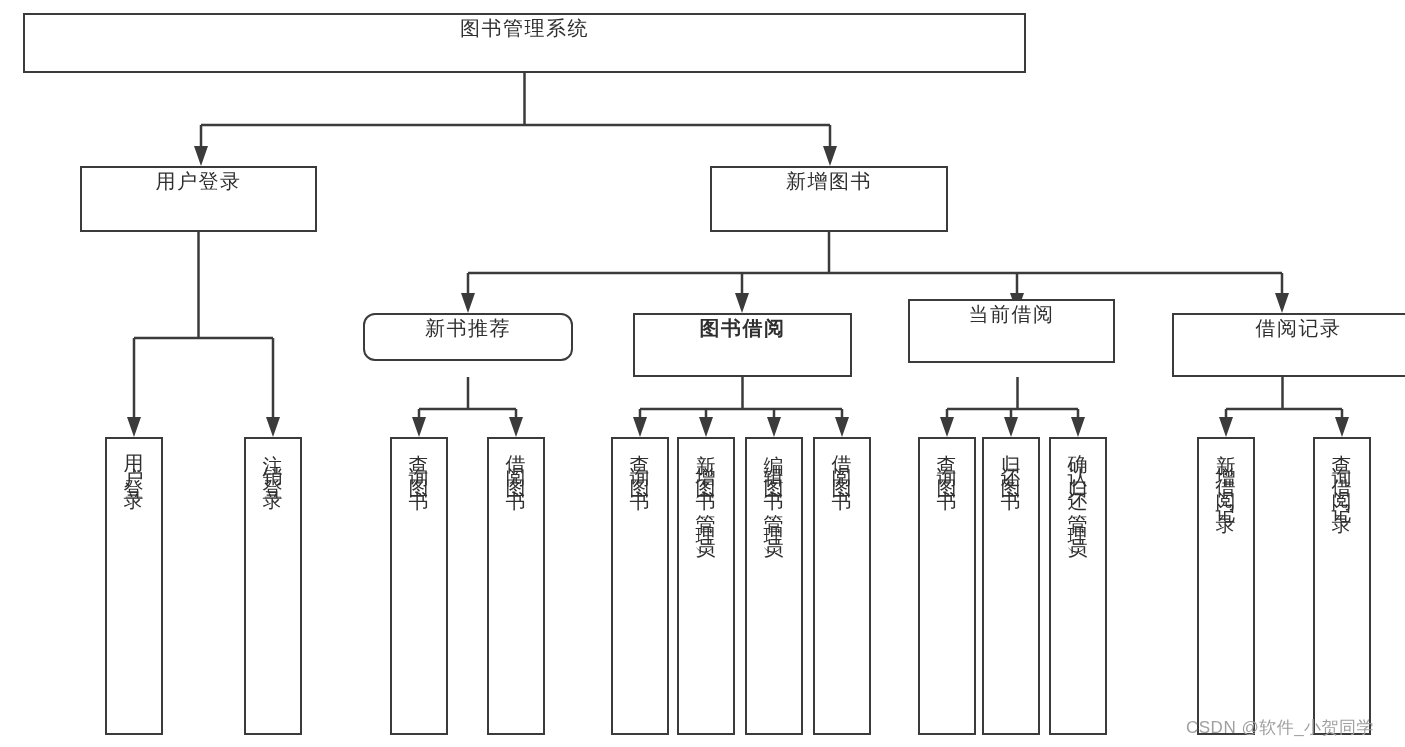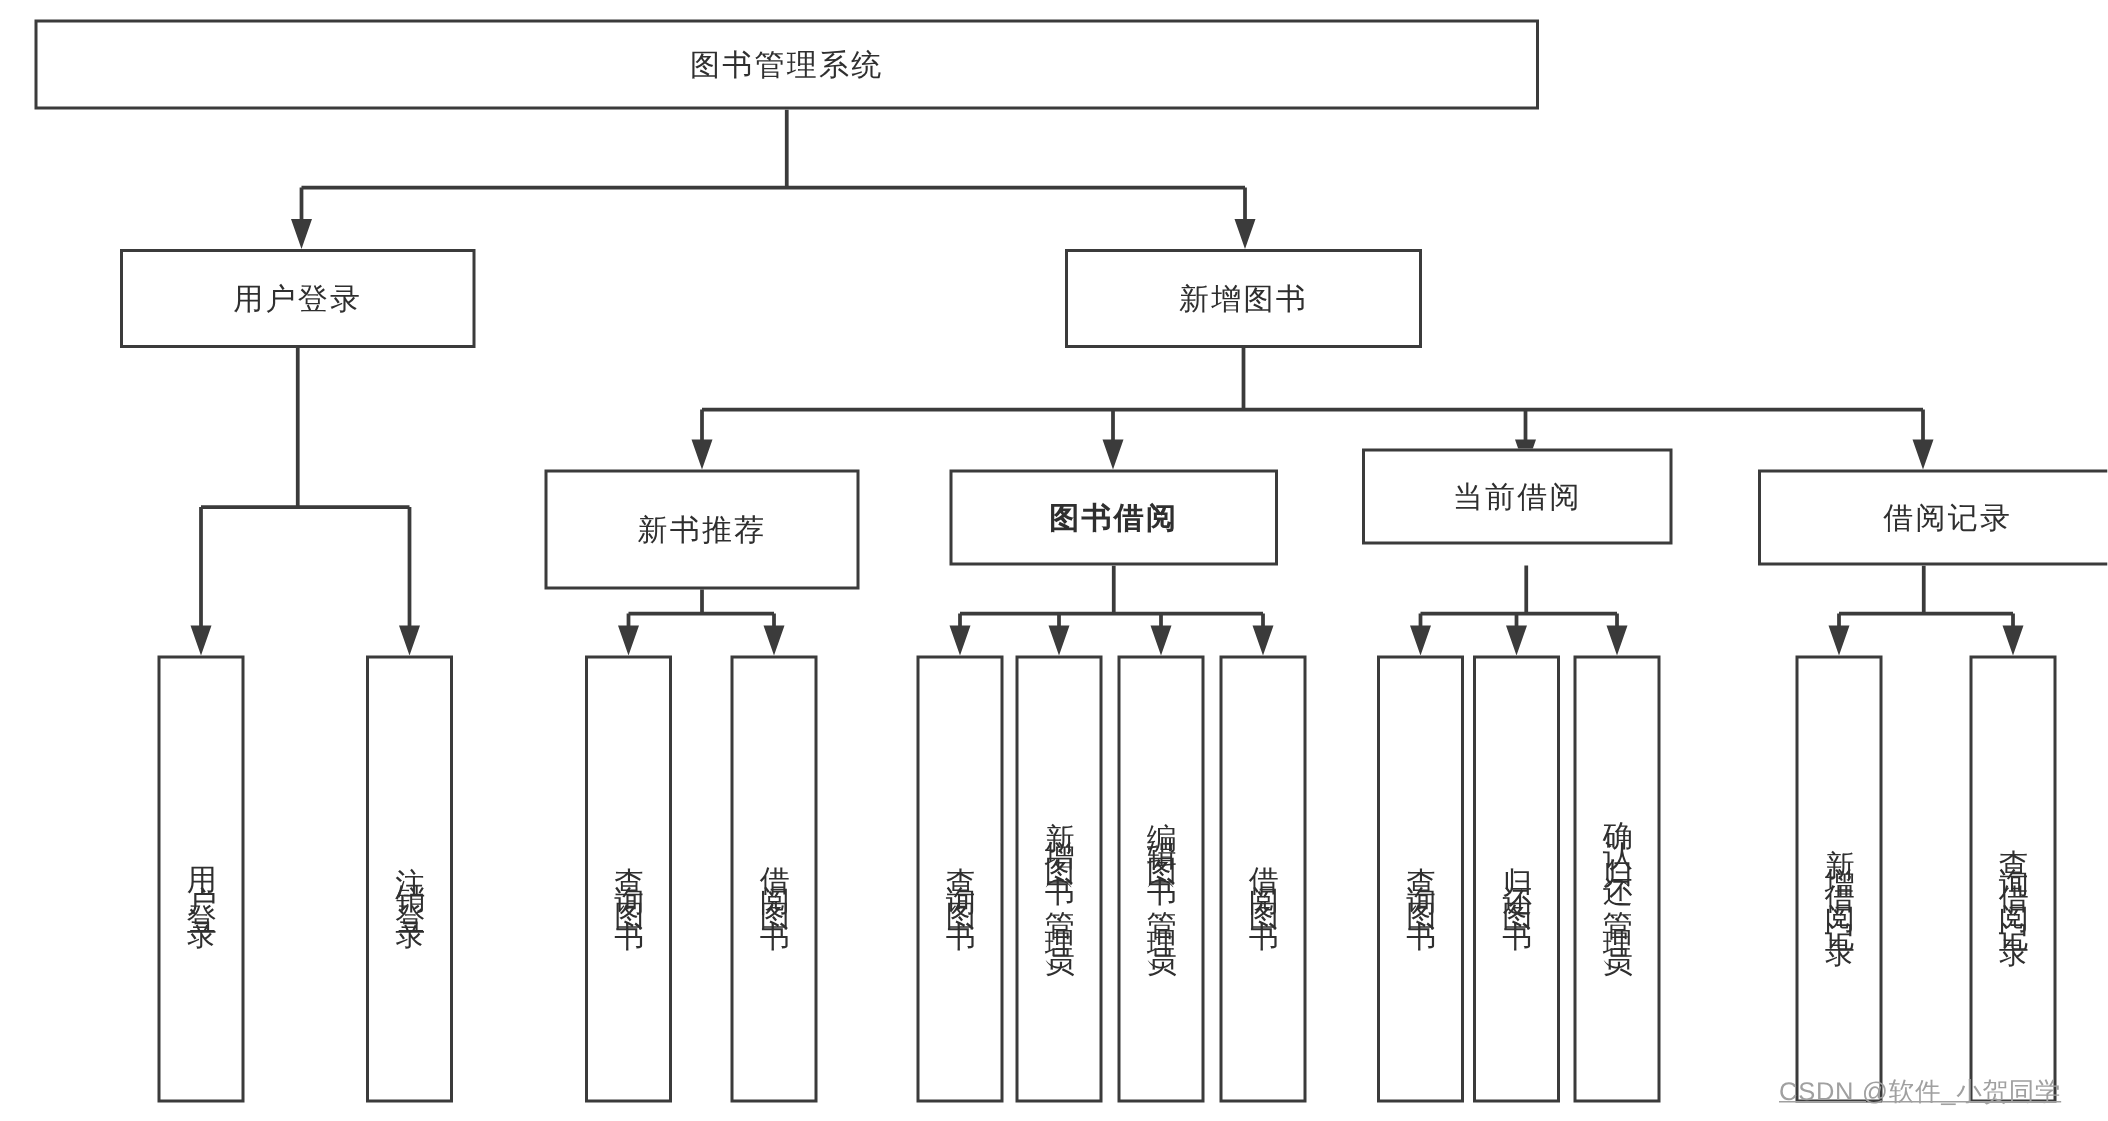--- a/index.html
+++ b/index.html
@@ -19,21 +19,21 @@
     position: absolute;
     left: 0; top: 0;
     width: 1405px; height: 747px;
     z-index: 1;
   }
   .box {
     position: absolute;
     background: var(--bg, #ffffff);
     border: 2.5px solid var(--line, #3b3b3b);
     display: flex;
-    align-items: center;
+    align-items: flex-start;
     justify-content: center;
     z-index: 2;
   }
   .hlabel {
     font-size: 20px;
     letter-spacing: 1.5px;
     white-space: nowrap;
     color: var(--text, #2f2f2f);
   }
   .vlabel {
@@ -46,21 +46,20 @@
   }
   .watermark {
     position: absolute;
     left: 1186px;
     top: 716px;
     font-size: 17px;
     letter-spacing: 0.5px;
     white-space: nowrap;
     color: var(--watermark, #a0a0a0);
     z-index: 3;
-    text-decoration: underline;
   }
 </style>
 </head>
 <body>
 
 <div class="canvas">
 
   <svg class="connectors" viewBox="0 0 1405 747">
     <g fill="none" stroke-width="2.5" stroke="#3b3b3b">
       <path d="M524.5 73 V125 M201 125 H830 M201 125 V149 M830 125 V149"></path>
@@ -96,21 +95,21 @@
     <span class="hlabel">图书管理系统</span>
   </div>
 
   <div class="box" style="left:80px; top:166px; width:237px; height:66px;">
     <span class="hlabel">用户登录</span>
   </div>
   <div class="box" style="left:710px; top:166px; width:238px; height:66px;">
     <span class="hlabel">新增图书</span>
   </div>
 
-  <div class="box" style="left:363px; top:313px; width:210px; height:80px;">
+  <div class="box" style="left:363px; top:313px; width:210px; height:48px;border-radius:12px;">
     <span class="hlabel">新书推荐</span>
   </div>
   <div class="box" style="left:633px; top:313px; width:219px; height:64px;font-weight:bold;">
     <span class="hlabel">图书借阅</span>
   </div>
   <div class="box" style="left:908px; top:299px; width:207px; height:64px;">
     <span class="hlabel">当前借阅</span>
   </div>
   <div class="box" style="left:1172px; top:313px; width:253px; height:64px;">
     <span class="hlabel">借阅记录</span>

